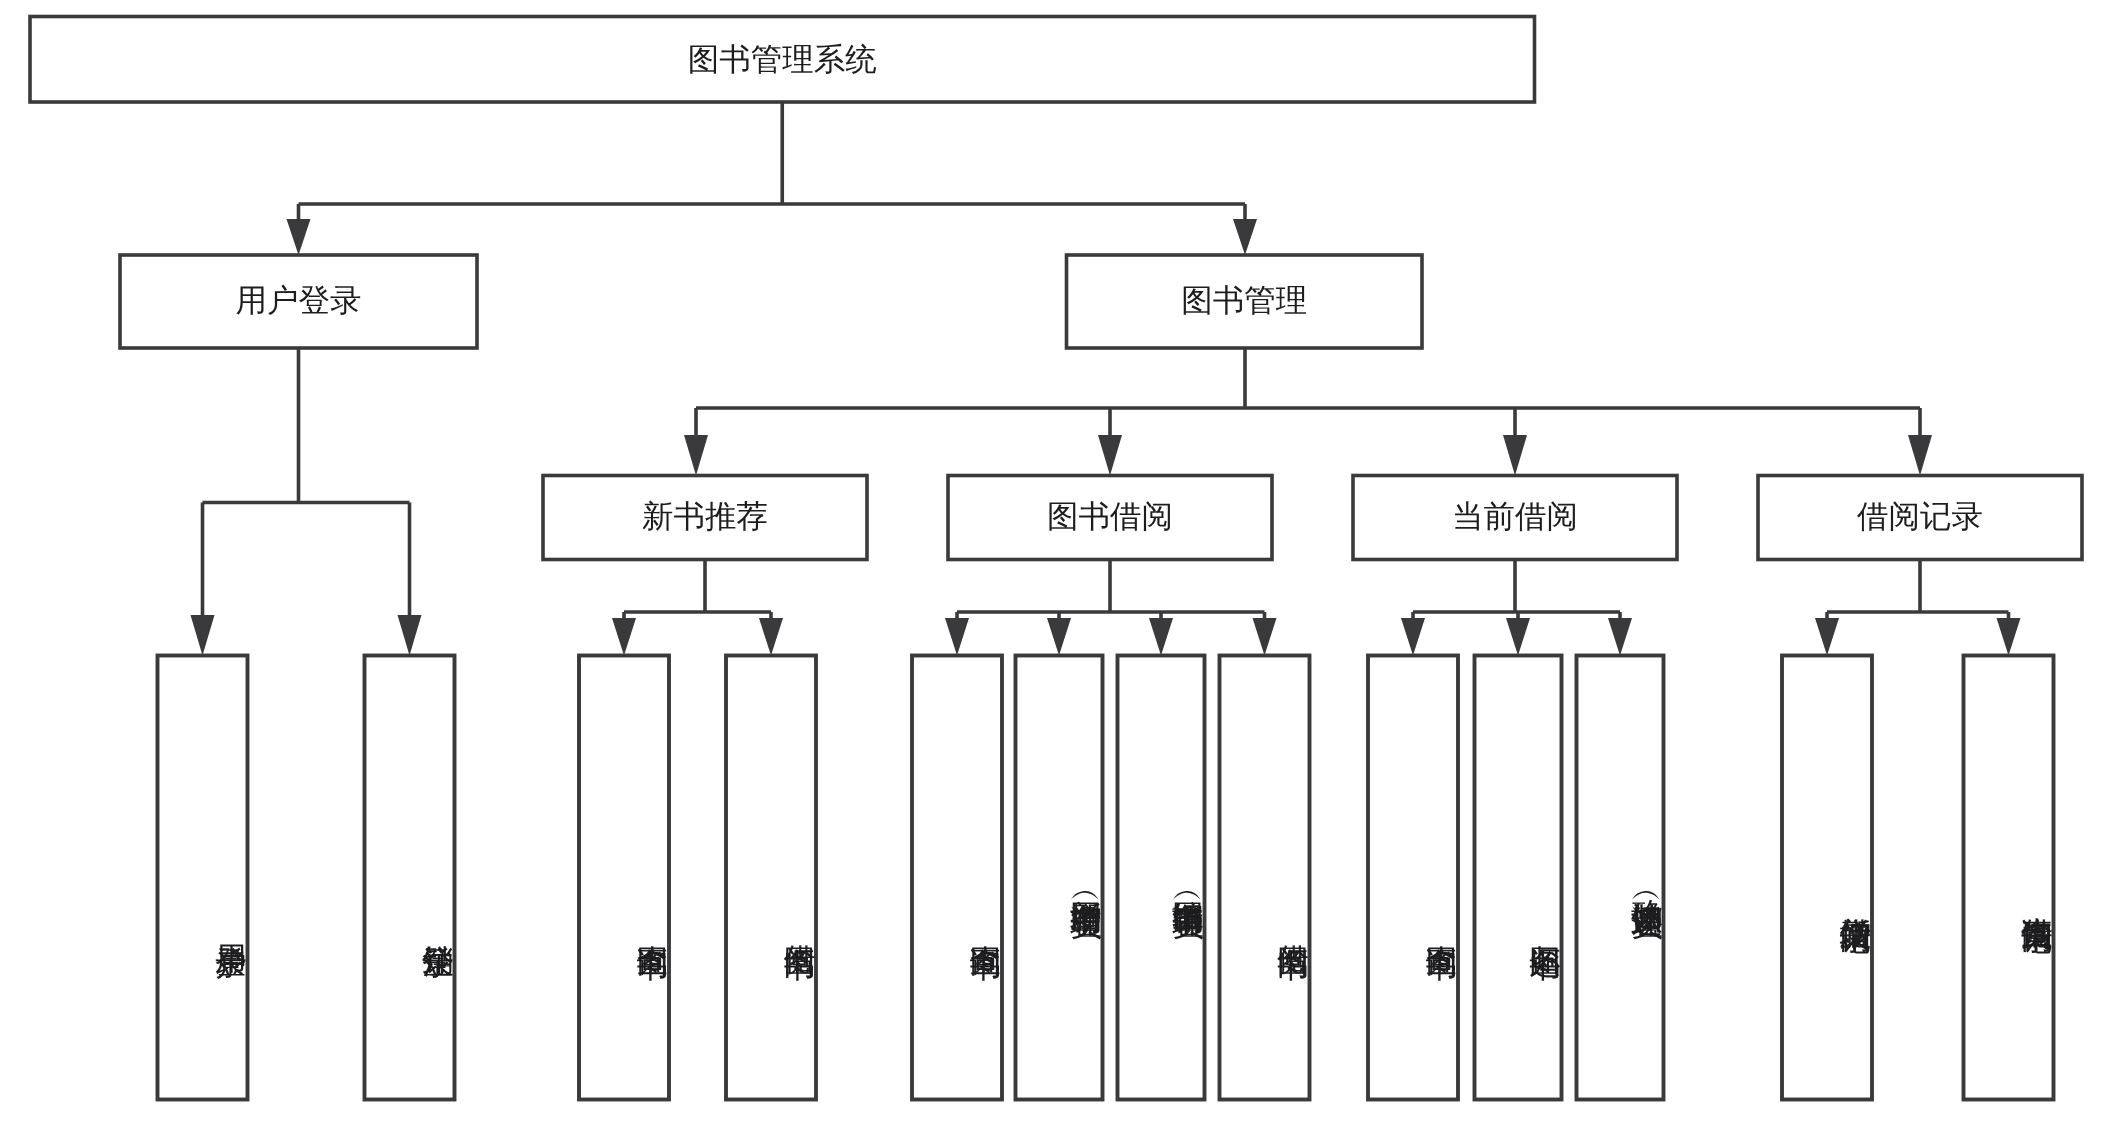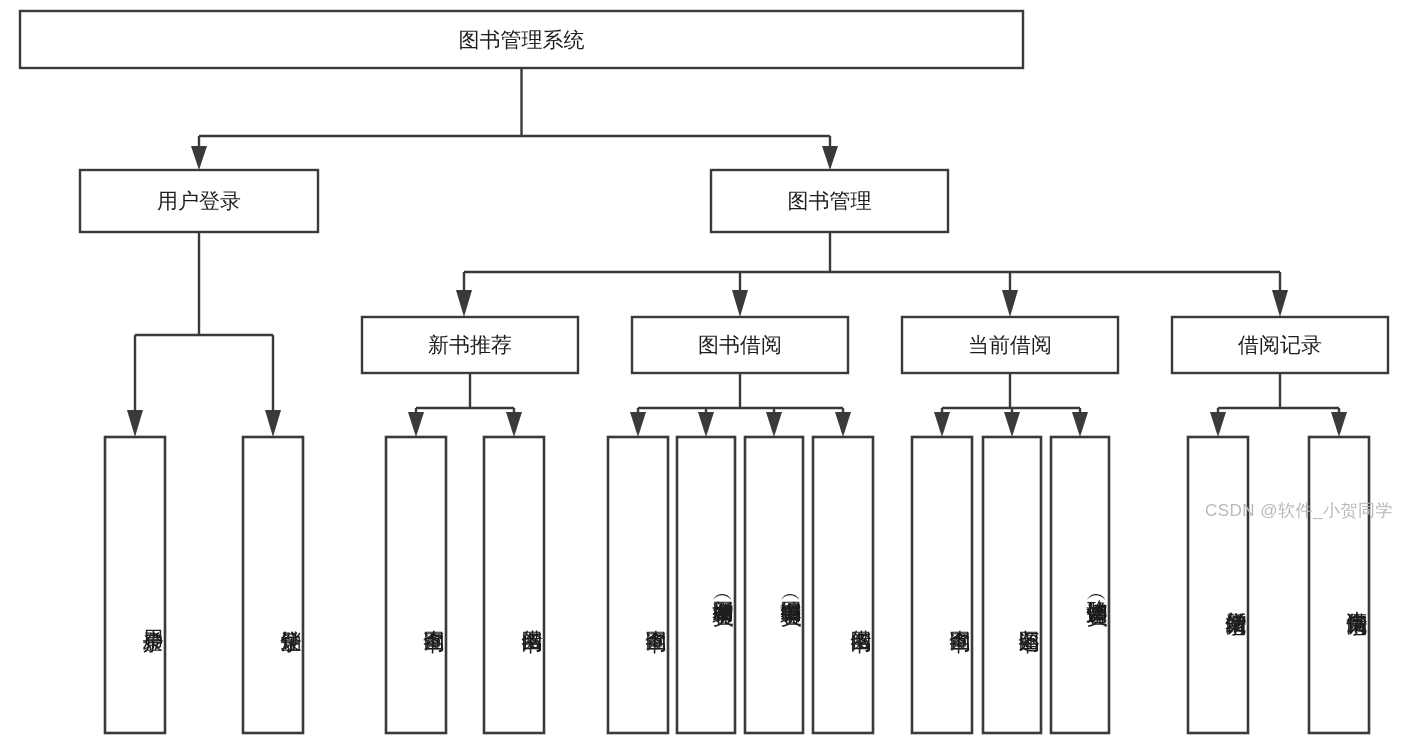--- a/index.html
+++ b/index.html
@@ -278,15 +278,14 @@
     </g>
     <g>
       <rect class="leaf-box" x="1309" y="437" width="60" height="296"></rect>
       <foreignObject class="leaf-label-fo" x="1310" y="464" width="58" height="266">
         <div xmlns="http://www.w3.org/1999/xhtml" class="leaf-label">查询借阅记录</div>
       </foreignObject>
     </g>
 
   </svg>
 
-  <div class="watermark">CSDN @软件_小贺同学</div>
 
 </div>
 
 </body></html>

